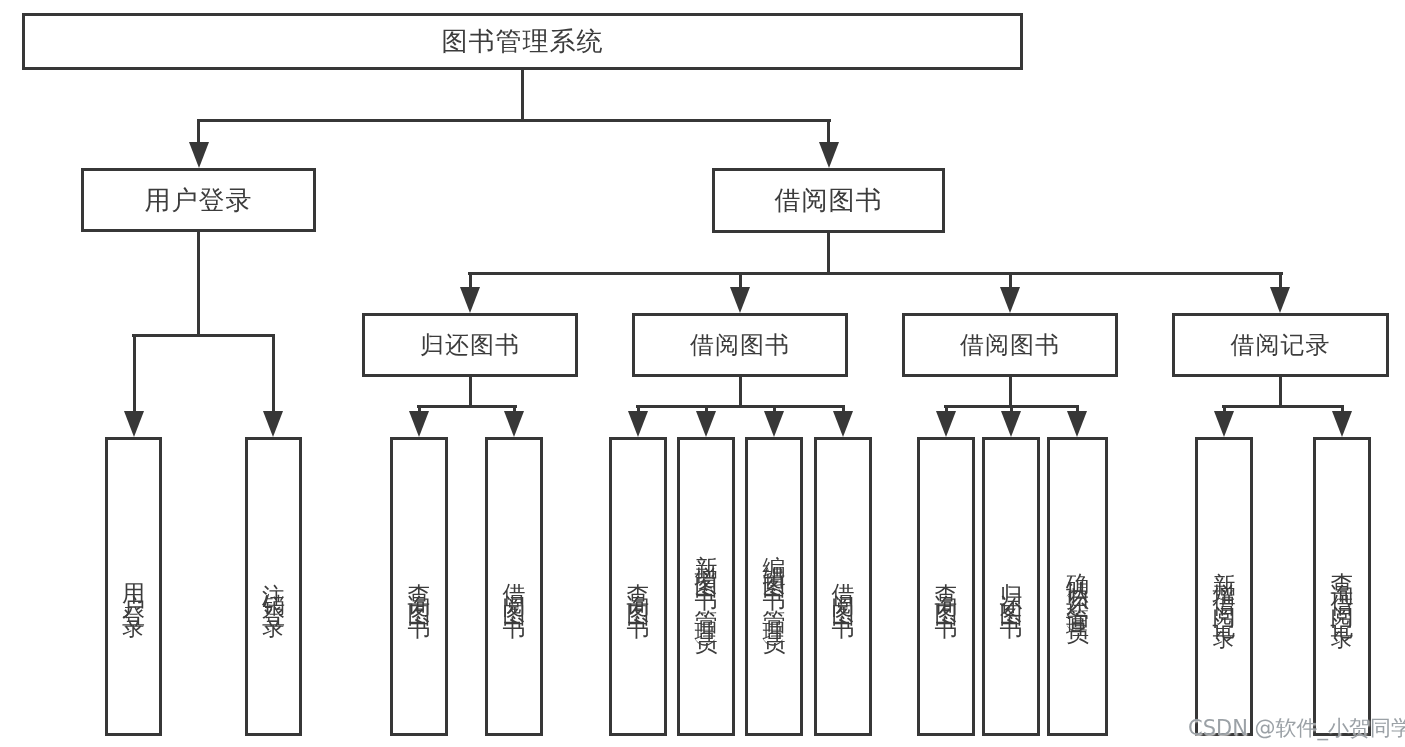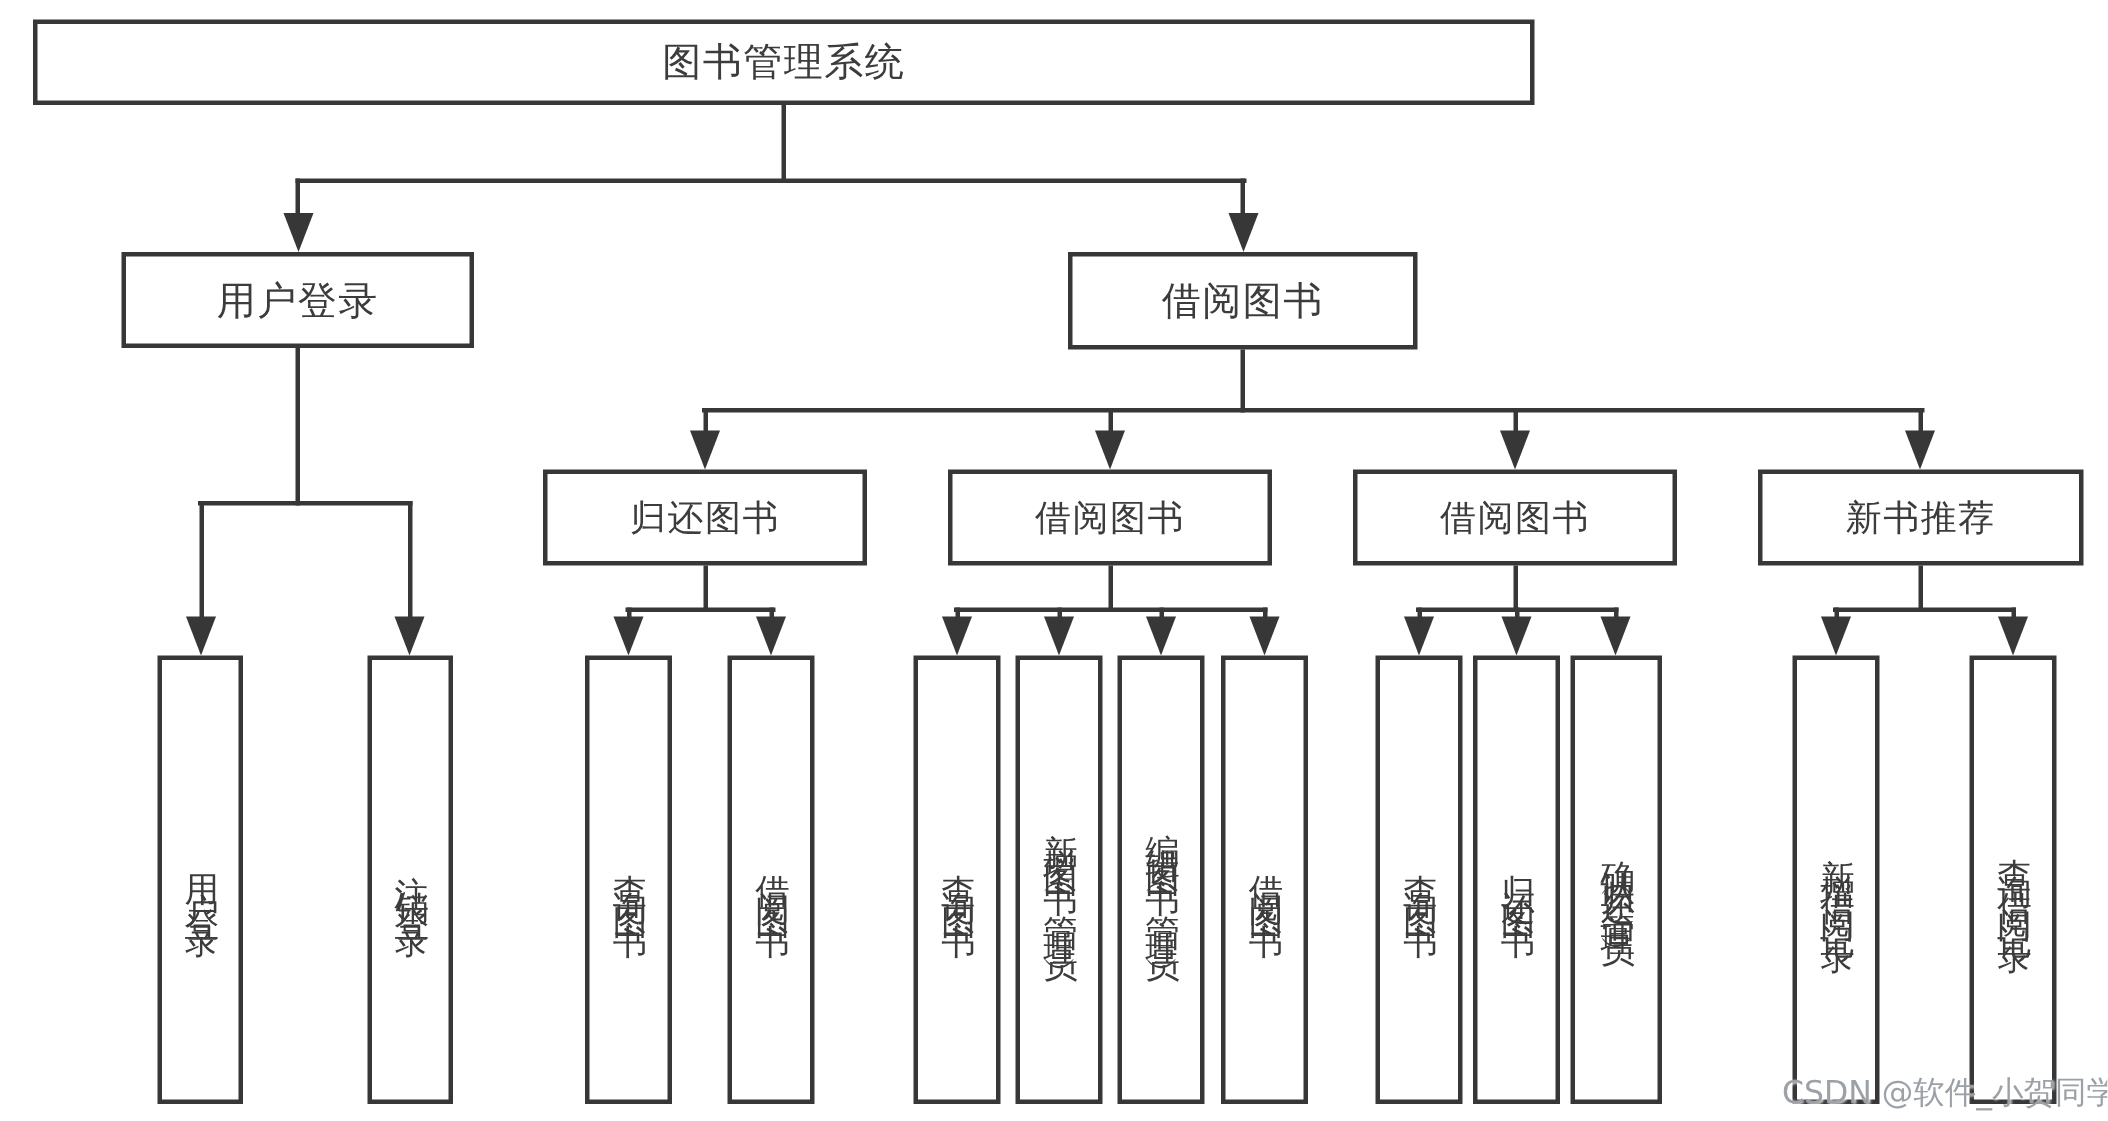--- a/index.html
+++ b/index.html
@@ -91,21 +91,21 @@
   <div class="box lv3-box" style="left:362px;top:313px;width:216px;height:64px;">
     <span>归还图书</span>
   </div>
   <div class="box lv3-box" style="left:632px;top:313px;width:216px;height:64px;">
     <span>借阅图书</span>
   </div>
   <div class="box lv3-box" style="left:902px;top:313px;width:216px;height:64px;">
     <span>借阅图书</span>
   </div>
   <div class="box lv3-box" style="left:1172px;top:313px;width:217px;height:64px;">
-    <span>新书推荐</span>
+    <span>借阅记录</span>
   </div>
 
   <div class="vline" style="left:468.5px;top:377px;height:31px;"></div>
   <div class="vline" style="left:738.5px;top:377px;height:31px;"></div>
   <div class="vline" style="left:1008.5px;top:377px;height:31px;"></div>
   <div class="vline" style="left:1278.5px;top:377px;height:31px;"></div>
 
   <div class="hline" style="left:417px;top:405px;width:100px;"></div>
   <div class="hline" style="left:636px;top:405px;width:209px;"></div>
   <div class="hline" style="left:944px;top:405px;width:135px;"></div>

